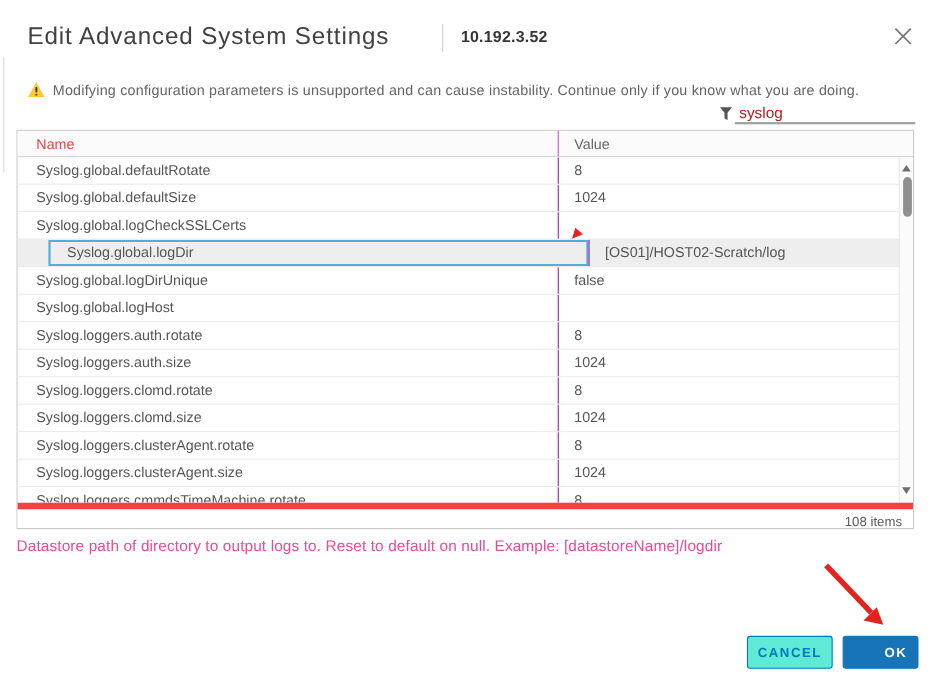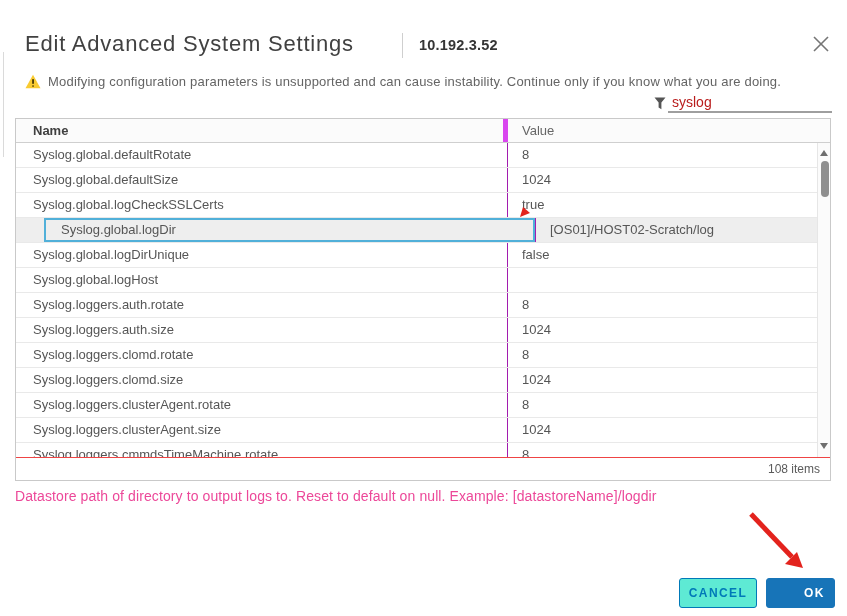--- a/index.html
+++ b/index.html
@@ -3,63 +3,63 @@
 <meta charset="utf-8">
 <style>
   * { margin:0; padding:0; box-sizing:border-box; }
   html,body { background:#ffffff; }
   body { font-family:"Liberation Sans","DejaVu Sans",sans-serif; }
   .stage { position:relative; width:847px; height:616px; background:#fff; overflow:hidden; }
 
   .edge-artifact { position:absolute; left:3px; top:52px; width:1px; height:105px; background:#dadada; }
 
   
-  .titlebar { position:absolute; left:25px; top:20px; right:16px; height:30px;margin-top:11px; }
+  .titlebar { position:absolute; left:25px; top:20px; right:16px; height:30px; }
   .dlg-title { position:absolute; left:0; top:0; font-size:22px; font-weight:300; letter-spacing:0.8px; color:#414141; white-space:nowrap; }
   .title-sep { position:absolute; left:377px; top:2px; width:1px; height:25px; background:#cfcfcf; }
   .dlg-host { position:absolute; left:394px; top:6px; font-size:14.5px; font-weight:600; color:#353535; letter-spacing:0.2px; }
   .close-btn { position:absolute; right:0; top:3px; width:20px; height:20px; cursor:pointer; }
 
   
   .warnbar { position:absolute; left:25px; top:72px; height:18px; display:flex; align-items:center; }
   .warn-icon { width:16px; height:15px; margin-right:7px; flex:none; }
   .warn-text { font-size:13px; color:#646464; letter-spacing:0.2px; white-space:nowrap; }
 
   
   .filterbar { position:absolute; left:650px; top:95px; width:182px; height:22px; }
   .funnel { position:absolute; left:4px; top:2px; width:12px; height:13px; }
   .filter-input { position:absolute; left:18px; top:-1px; width:164px; height:19px; border:none; outline:none;
                   border-bottom:2px solid #9e9e9e; font-size:14px; color:#b91c1c; background:transparent;
                   font-family:"Liberation Sans","DejaVu Sans",sans-serif; padding:0 0 1px 4px; }
 
   
   .grid { position:absolute; left:15px; top:118px; width:816px; height:363px; border:1px solid #c9c9c9; background:#fff; }
   .grid-header { position:absolute; left:0; top:0; width:100%; height:24px; background:#fbfbfb; border-bottom:1px solid #cfcfcf; display:flex; }
-  .gh-name { width:492px; padding-left:17px; line-height:23px; font-size:13px; color:#404040; border-right:5px solid #d946ef; cursor:pointer;font-weight:bold; }
+  .gh-name { width:492px; padding-left:17px; line-height:23px; font-size:13px; color:#ef4444; border-right:1px solid #d946ef; cursor:pointer; }
   .gh-value { flex:1; padding-left:14px; line-height:23px; font-size:13px; color:#666; cursor:pointer; }
 
   .grid-body { position:absolute; left:0; top:24px; width:100%; height:314px; overflow:hidden; }
   .trow { display:flex; height:25px; border-bottom:1px solid #e9e9e9; background:#fff; cursor:pointer; }
   .trow .cell { font-size:13px; color:#565656; line-height:24px; white-space:nowrap; overflow:hidden; }
   .trow .name { width:492px; padding-left:17px; border-right:1px solid #a21caf; }
   .trow .value { flex:1; padding-left:14px; }
   .trow.selected { background:#eeeeee; }
   .trow.selected .name { box-shadow:inset 0 0 0 2px #51b0d9; background:#eeeeee;margin-left:28px; }
 
   
   .vscroll { position:absolute; right:0; top:24px; width:13px; height:314px; background:#fbfbfb; border-left:1px solid #e6e6e6; }
   .sb-up, .sb-down { position:absolute; left:2px; width:9px; height:7px; cursor:pointer; }
   .sb-up { top:7px; }
   .sb-down { bottom:7px; }
   .sb-up::after { content:""; position:absolute; left:0; top:0; border-left:4.5px solid transparent; border-right:4.5px solid transparent; border-bottom:6px solid #6e6e6e; }
   .sb-down::after { content:""; position:absolute; left:0; top:0; border-left:4.5px solid transparent; border-right:4.5px solid transparent; border-top:6px solid #6e6e6e; }
   .sb-thumb { position:absolute; left:2.5px; top:18px; width:8px; height:36px; border-radius:4px; background:#8f8f8f; cursor:grab; }
 
   
-  .grid-footer { position:absolute; left:0; bottom:0; width:100%; height:23px; background:#fff; border-top:1px solid #ef4444; }
+  .grid-footer { position:absolute; left:0; bottom:0; width:100%; height:23px; background:#fff; border-top:6px solid #ef4444; }
   .items-count { position:absolute; right:10px; top:4px; font-size:12px; color:#5a5a5a; }
 
   
   .descr { position:absolute; left:15px; top:488px; font-size:14px; color:#ec4899; letter-spacing:0.1px; }
 
   
   .btn { position:absolute; top:578px; height:30px; border-radius:3px; font-size:12px; font-weight:bold; letter-spacing:1.4px;
          display:flex; align-items:center; justify-content:center; cursor:pointer;
          font-family:"Liberation Sans","DejaVu Sans",sans-serif; }
   .btn-cancel { left:679px; width:78px; background:#5eead4; border:1px solid #0079b8; color:#0079b8; }
@@ -113,21 +113,20 @@
         <div class="trow">
           <div class="cell name">Syslog.global.defaultRotate</div>
           <div class="cell value">8</div>
         </div>
         <div class="trow">
           <div class="cell name">Syslog.global.defaultSize</div>
           <div class="cell value">1024</div>
         </div>
         <div class="trow">
           <div class="cell name">Syslog.global.logCheckSSLCerts</div>
-          <div class="cell value">true</div>
         </div>
         <div class="trow selected">
           <div class="cell name">Syslog.global.logDir</div>
           <div class="cell value">[OS01]/HOST02-Scratch/log</div>
         </div>
         <div class="trow">
           <div class="cell name">Syslog.global.logDirUnique</div>
           <div class="cell value">false</div>
         </div>
         <div class="trow">

